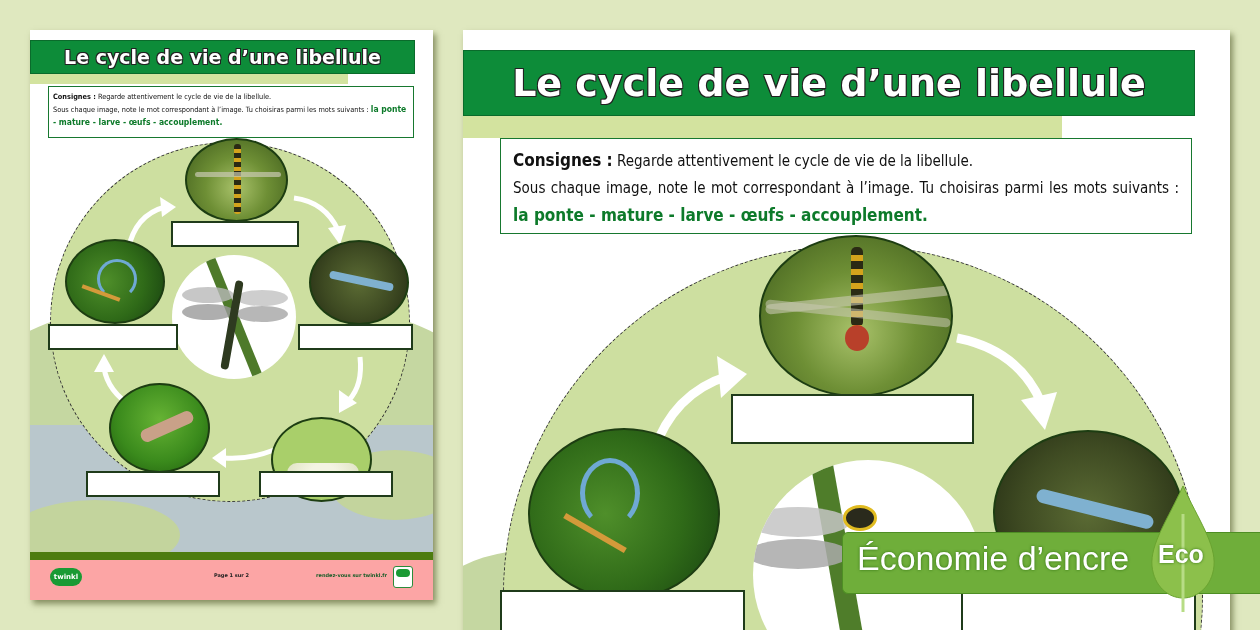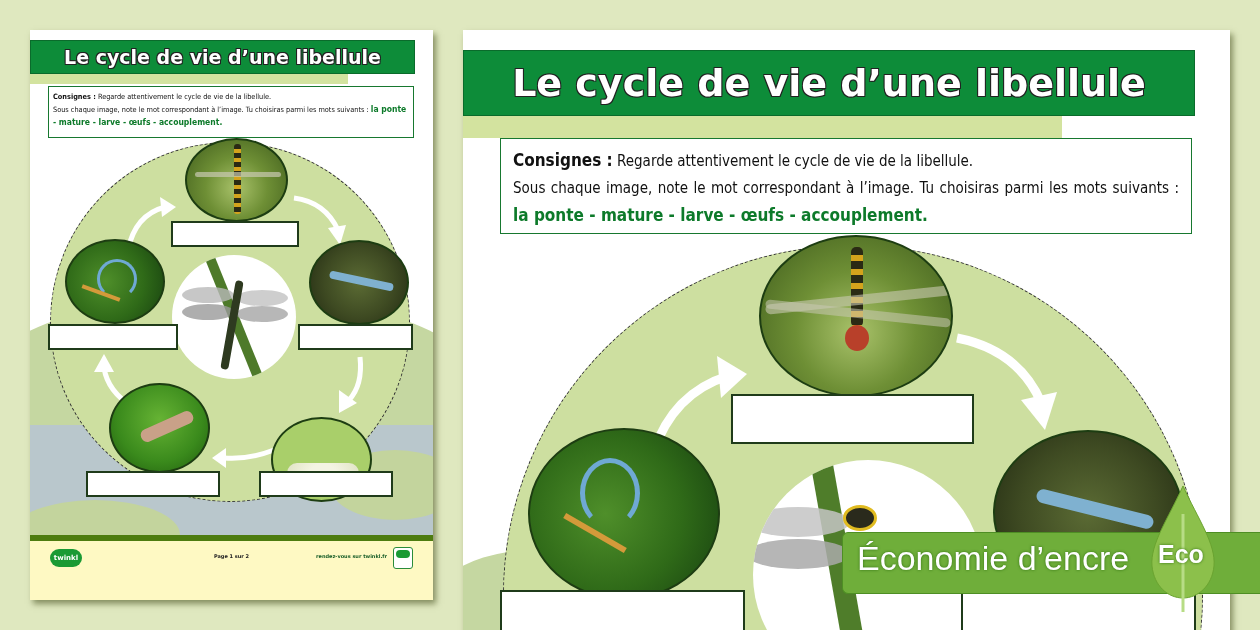--- a/index.html
+++ b/index.html
@@ -27,21 +27,21 @@
   
   .ph-mature { background: radial-gradient(circle at 50% 60%, #a9c26a 0%, #6e8f35 45%, #3f5c1c 100%); }
   .ph-mating { background: radial-gradient(circle at 40% 50%, #4f8f2a 0%, #2f6a18 55%, #174010 100%); }
   .ph-laying { background: radial-gradient(circle at 50% 50%, #5b6b34 0%, #3e4a22 55%, #222a12 100%); }
   .ph-eggs { background: #a9cf6a; }
   .ph-larva { background: radial-gradient(circle at 50% 40%, #66b334 0%, #3a8a1c 60%, #1f5a0d 100%); }
 
   .pond { position: absolute; background: #b9c7cc; }
   .grass { position: absolute; background: #c5d7a1; border-radius: 50% 50% 0 0; }
 
-  .footer { position: absolute; left: 0; right: 0; bottom: 0; height: 65px; background: #fef9c3; border-top: 6px solid #4d7c0f; }
+  .footer { position: absolute; left: 0; right: 0; bottom: 0; height: 48px; background: #fca5a5; border-top: 8px solid #4d7c0f; }
   .twinkl-logo { position: absolute; left: 20px; top: 8px; width: 32px; height: 18px; border-radius: 9px; background: #1a9a34; color: #fff; font-size: 7px; font-weight: bold; display: flex; align-items: center; justify-content: center; }
   .footer-page { position: absolute; left: 0; right: 0; top: 12px; text-align: center; font-size: 5px; font-weight: bold; color: #222; }
   .footer-link { position: absolute; right: 46px; top: 12px; font-size: 5px; font-weight: bold; color: #155c26; }
   .footer-badge { position: absolute; right: 20px; top: 6px; width: 20px; height: 22px; border: 1px solid #2a8c3a; border-radius: 3px; background: #fff; }
   .footer-badge::before { content: ""; position: absolute; left: 2px; top: 2px; width: 14px; height: 8px; border-radius: 4px; background: #1a9a34; }
 
   .eco-banner { position: absolute; left: 842px; top: 532px; width: 418px; height: 62px; background: #6fae3a; border: 1px solid #4e8e24; border-right: none; border-radius: 6px 0 0 6px; }
   .eco-text { position: absolute; left: 14px; top: 6px; font-family: "Liberation Sans", sans-serif; font-size: 34px; color: #fff; text-shadow: 0 0 3px #2f6e10; }
   .eco-leaf { position: absolute; left: 1148px; top: 484px; width: 70px; height: 130px; }
   .eco-word { position: absolute; left: 1158px; top: 540px; font-family: Liberation Sans, sans-serif; font-weight: bold; font-size: 25px; color: #fff; text-shadow: 0 0 3px #2f6e10; }

